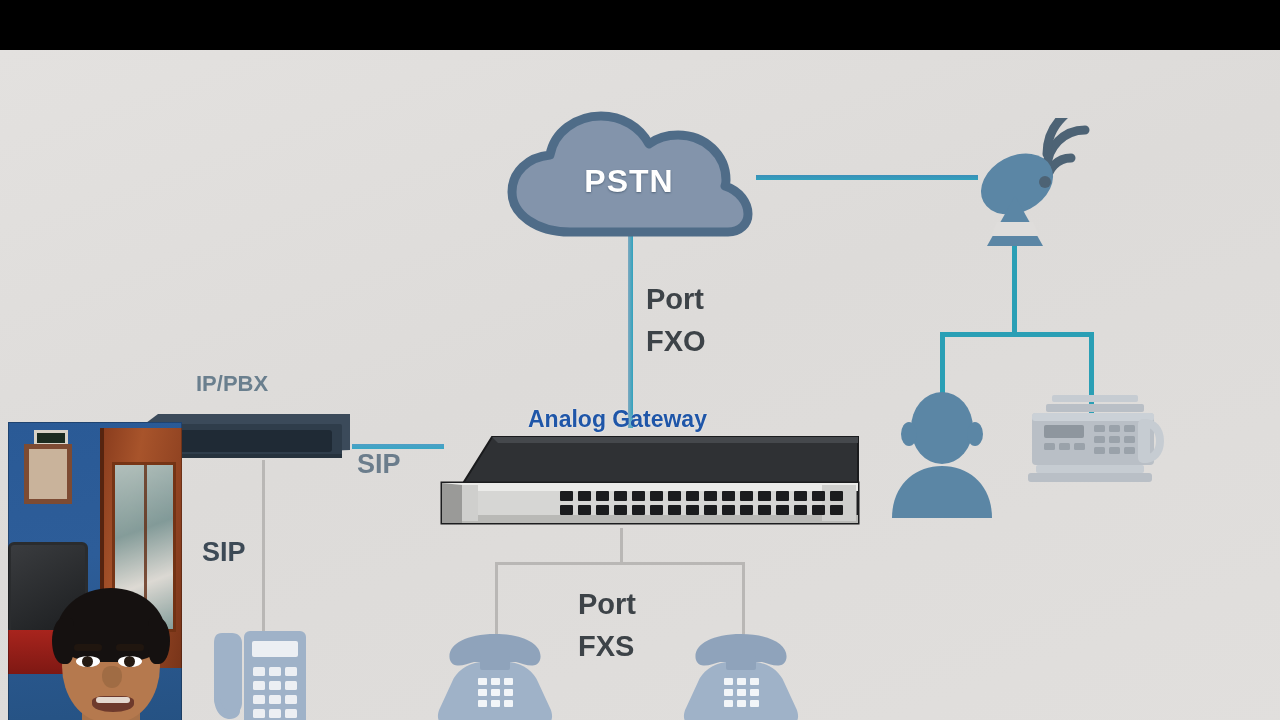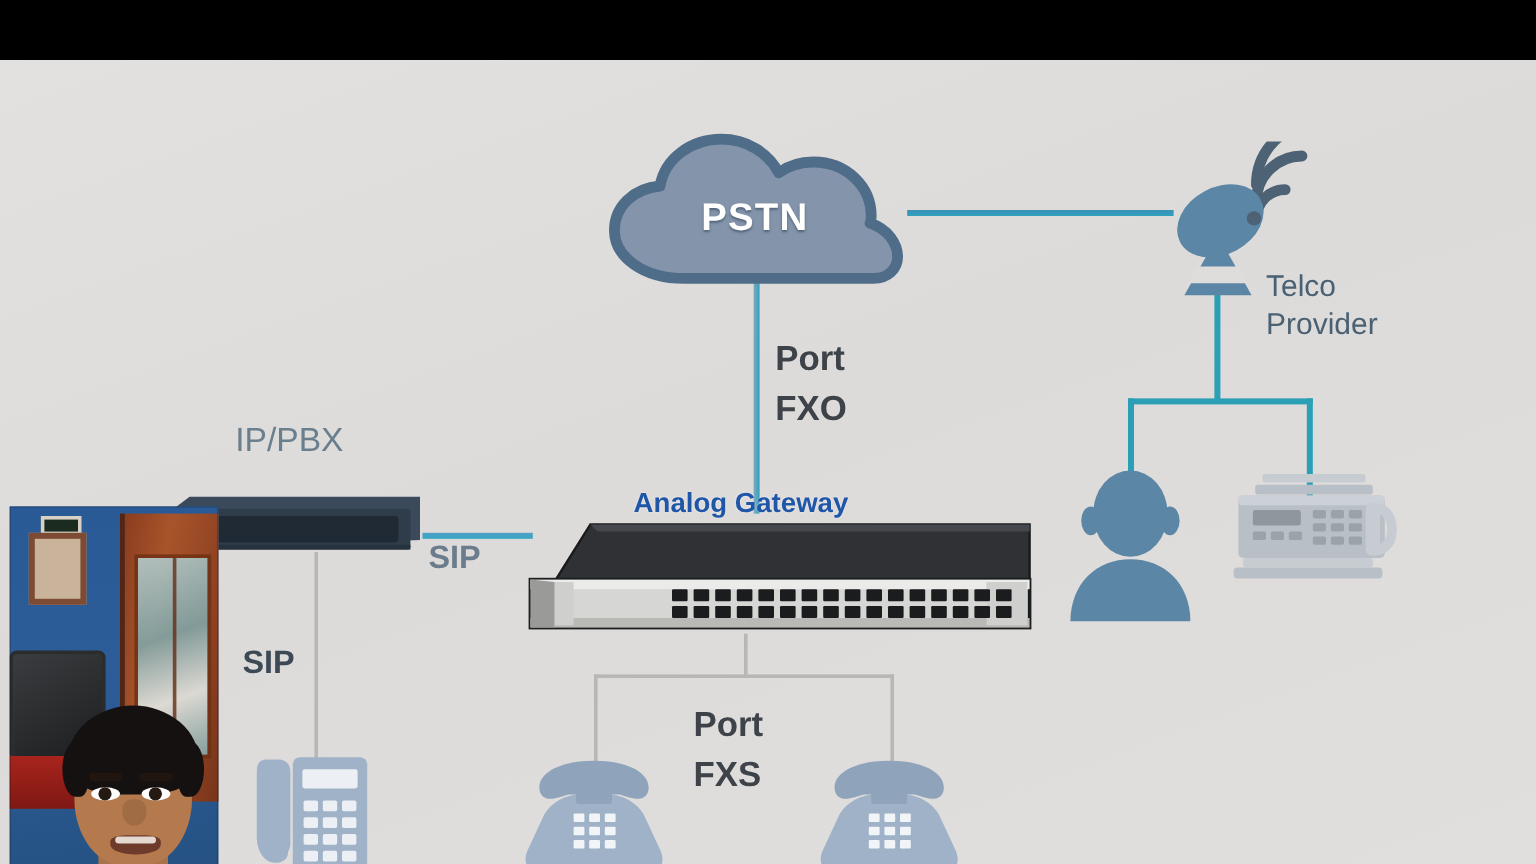--- a/index.html
+++ b/index.html
@@ -47,21 +47,21 @@
   #fxo-label{left:646px;top:228px;font-size:29px;font-weight:bold;color:#3d4348;}
   #fxo-label div{line-height:1.45;}
 
   
   #gw-label{left:528px;top:357px;font-size:23px;font-weight:bold;color:#1f56a8;
             text-shadow:0 0 2px rgba(255,255,255,.6);}
 
   #gateway{position:absolute;left:440px;top:377px;width:422px;height:105px;}
 
   
-  #pbx-label{left:196px;top:302px;font-size:28px;color:#6a7f8e;font-weight:400;}
+  #pbx-label{left:196px;top:322px;font-size:22px;color:#6a7f8e;font-weight:700;}
   #pbx{position:absolute;left:142px;top:362px;width:208px;height:50px;}
 
   
   #sip-line{left:352px;top:394px;width:92px;height:5px;
       background:linear-gradient(180deg,#4f9fc6,#37a7c4);}
   #sip-label-1{left:357px;top:400px;font-size:27px;font-weight:bold;color:#6b7d8c;}
   #sip-label-2{left:202px;top:488px;font-size:27px;font-weight:bold;color:#3d4a56;}
 
   
   #fxs-label{left:578px;top:533px;font-size:29px;font-weight:bold;color:#3d4348;}
@@ -173,24 +173,20 @@
             <path d="M58 38 L70 64"></path>
         </g>
 
         <ellipse cx="42" cy="66" rx="38" ry="28" transform="rotate(-28 42 66)" fill="#5b86a5"></ellipse>
         <circle cx="70" cy="64" r="6" fill="#4d6375"></circle>
 
         <path d="M12 128 L40 78 L68 128 Z" fill="#5b86a5"></path>
         <path d="M22 104 L58 104 L64 118 L16 118 Z" fill="#dfdddb"></path>
       </svg>
     </div>
-    <div class="lbl" id="telco-label">
-      <div>Telco</div>
-      <div>Provider</div>
-    </div>
 
     <div class="lbl" id="fxo-label">
       <div>Port</div>
       <div>FXO</div>
     </div>
 
     <div class="lbl" id="gw-label">Analog Gateway</div>
     <div id="gateway">
       <svg width="422" height="105" viewBox="0 0 422 105">
 

